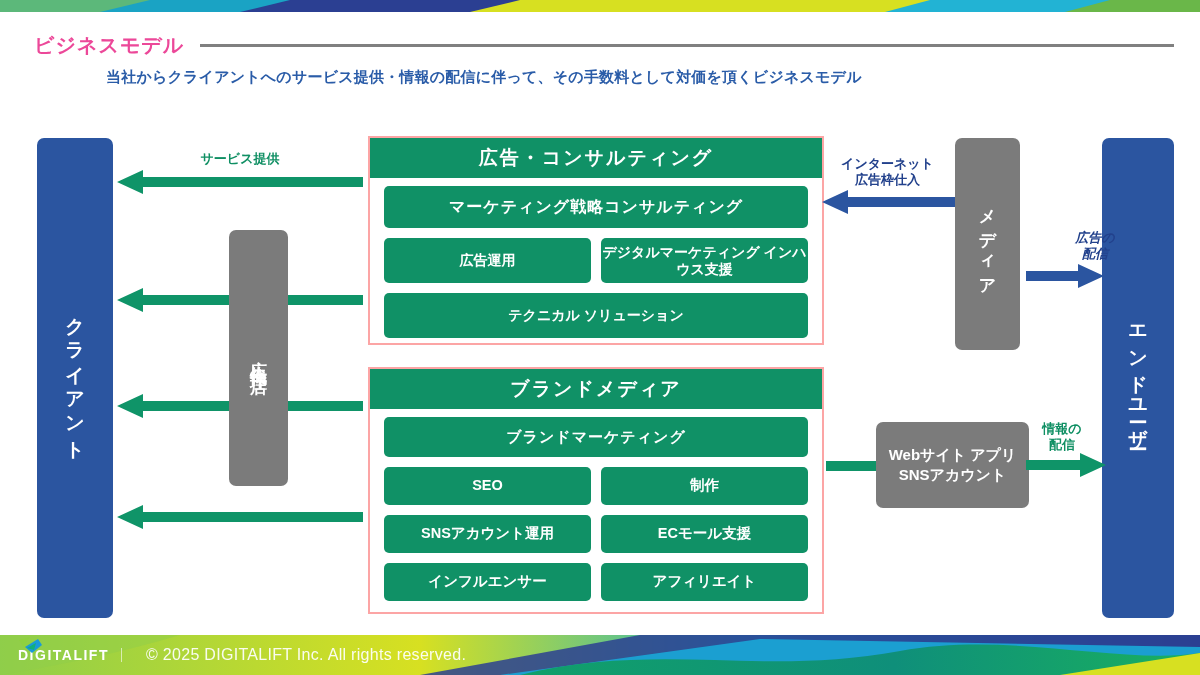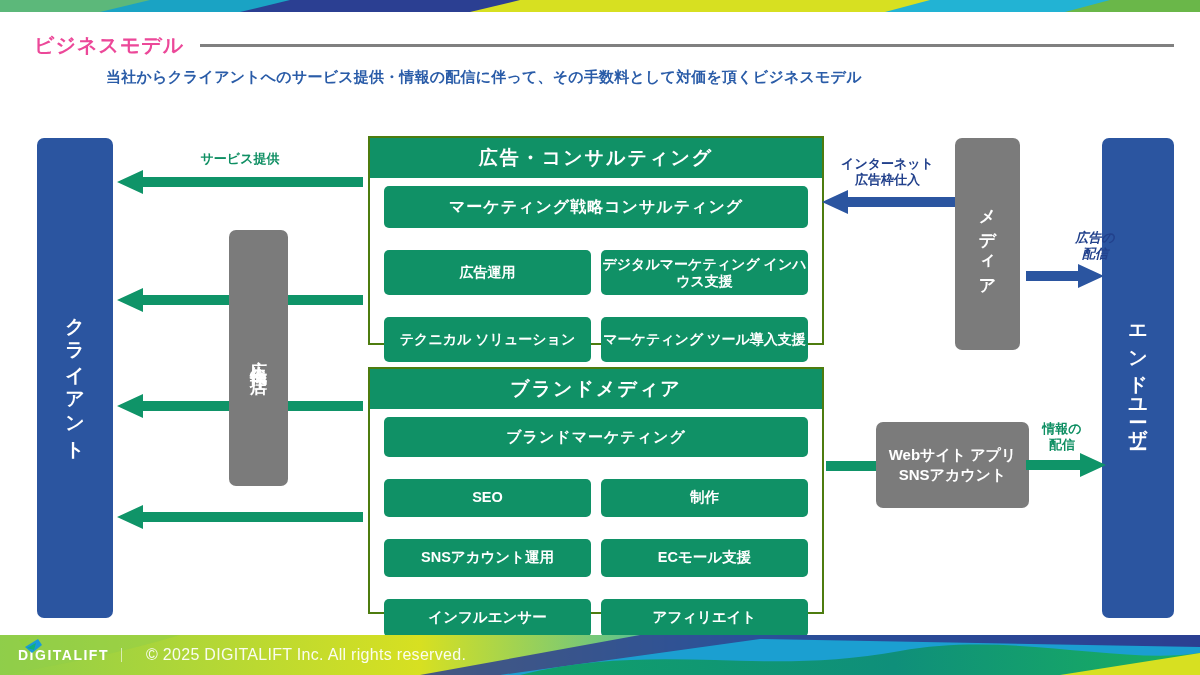--- a/index.html
+++ b/index.html
@@ -136,42 +136,42 @@
     white-space: pre-line;
     margin-top: 8px;
   }
   .lbl-green { color: #0f8f63; }
   .lbl-blue  { color: #22418c; }
 
   
   .panel {
     position: absolute;
     background: #ffffff;
-    border: 2px solid #4d7c0f;
+    border: 2px solid #fca5a5;
     box-sizing: border-box;
   }
   #panel-ads   { left: 368px; top: 136px; width: 456px; height: 209px; }
   #panel-brand { left: 368px; top: 367px; width: 456px; height: 247px; }
 
   .panel-header {
     background: #109166;
     color: #ffffff;
     font-weight: bold;
     font-size: 19px;
     letter-spacing: 2px;
     height: 40px;
     display: flex;
     align-items: center;
     justify-content: center;
   }
   .panel-body {
     padding: 8px 14px 10px 14px;
     display: flex;
     flex-direction: column;
-    gap: 22px;
+    gap: 10px;
   }
   .cell {
     background: #109166;
     color: #ffffff;
     font-weight: bold;
     border-radius: 5px;
     display: flex;
     align-items: center;
     justify-content: center;
     text-align: center;
@@ -289,22 +289,20 @@
     <div class="panel-body">
       <div class="cell cell-wide">マーケティング戦略コンサルティング</div>
       <div class="cell-row">
         <div class="cell">広告運用</div>
         <div class="cell">デジタルマーケティング
 インハウス支援</div>
       </div>
       <div class="cell-row">
         <div class="cell">テクニカル
 ソリューション</div>
-        <div class="cell">マーケティング
-ツール導入支援</div>
       </div>
     </div>
   </div>
 
   <div class="panel" id="panel-brand">
     <div class="panel-header">ブランドメディア</div>
     <div class="panel-body">
       <div class="cell cell-wide">ブランドマーケティング</div>
       <div class="cell-row">
         <div class="cell">SEO</div>

